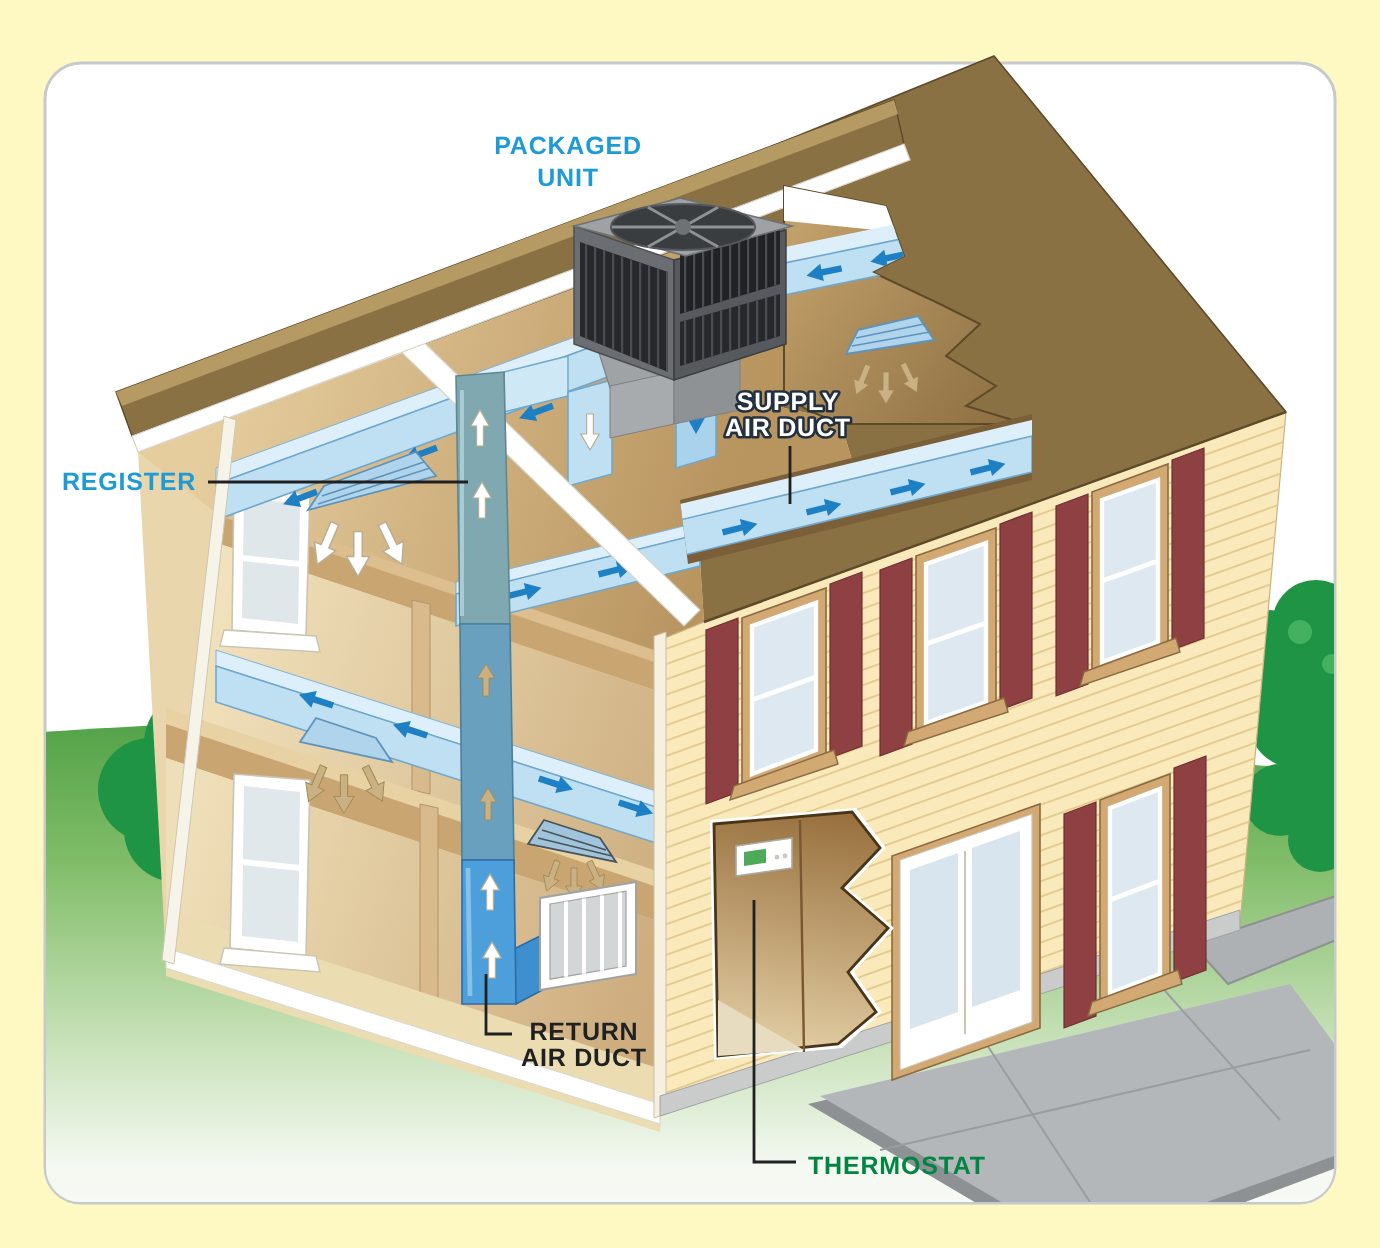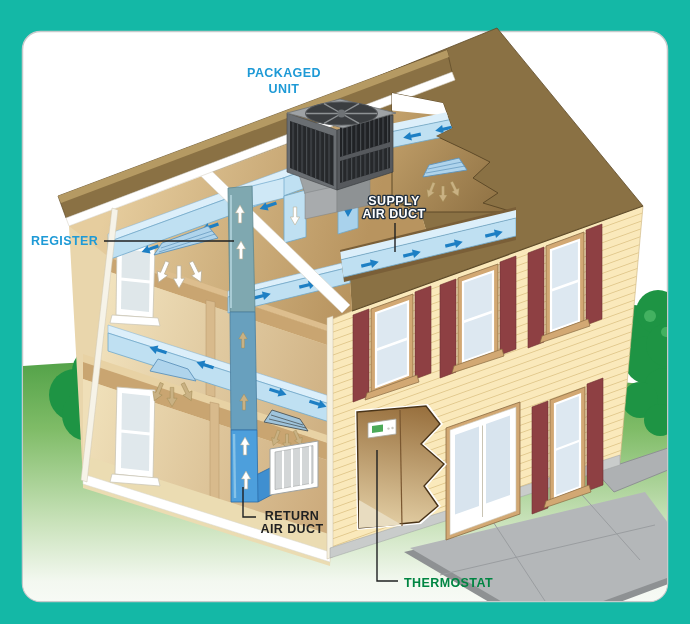--- a/index.html
+++ b/index.html
@@ -1,17 +1,17 @@
 <!DOCTYPE html>
 <html><head>
 <meta charset="utf-8">
 <style>
   html,body{margin:0;padding:0;background:#ffffff;}
   body{font-family:"Liberation Sans", sans-serif;}
-  .stage{width:690px;height:624px;position:relative;background:#14b8a6;overflow:hidden;}
+  .stage{width:690px;height:624px;position:relative;background:#fef9c3;overflow:hidden;}
   svg{display:block;}
   text{font-family:"Liberation Sans", sans-serif;font-weight:bold;letter-spacing:.4px;}
   .lbl{font-size:12.5px;}
   .outlined{stroke:#22303f;stroke-width:2.6px;paint-order:stroke;stroke-linejoin:round;}
 </style>
 </head>
 <body>
 
 <div class="stage">
 <svg viewBox="0 0 690 624" width="690" height="624">

